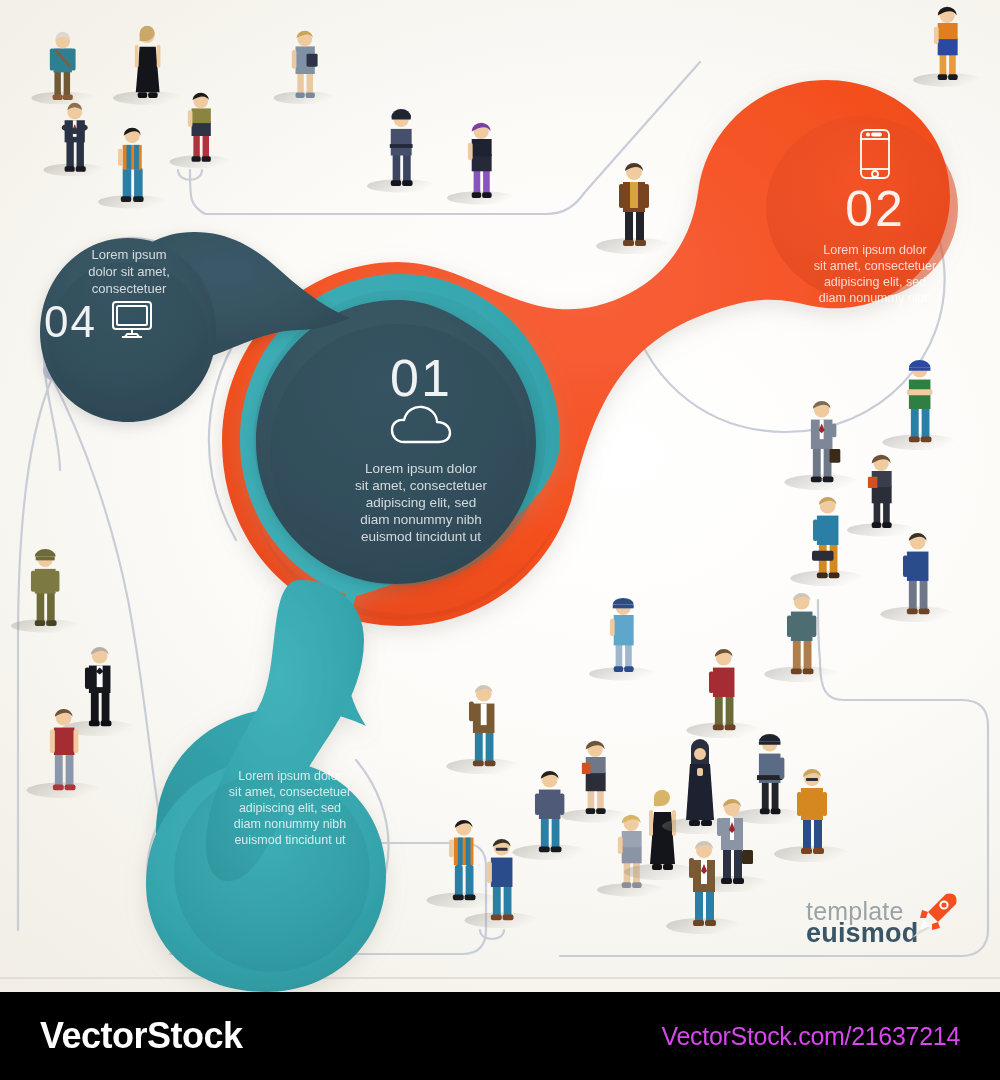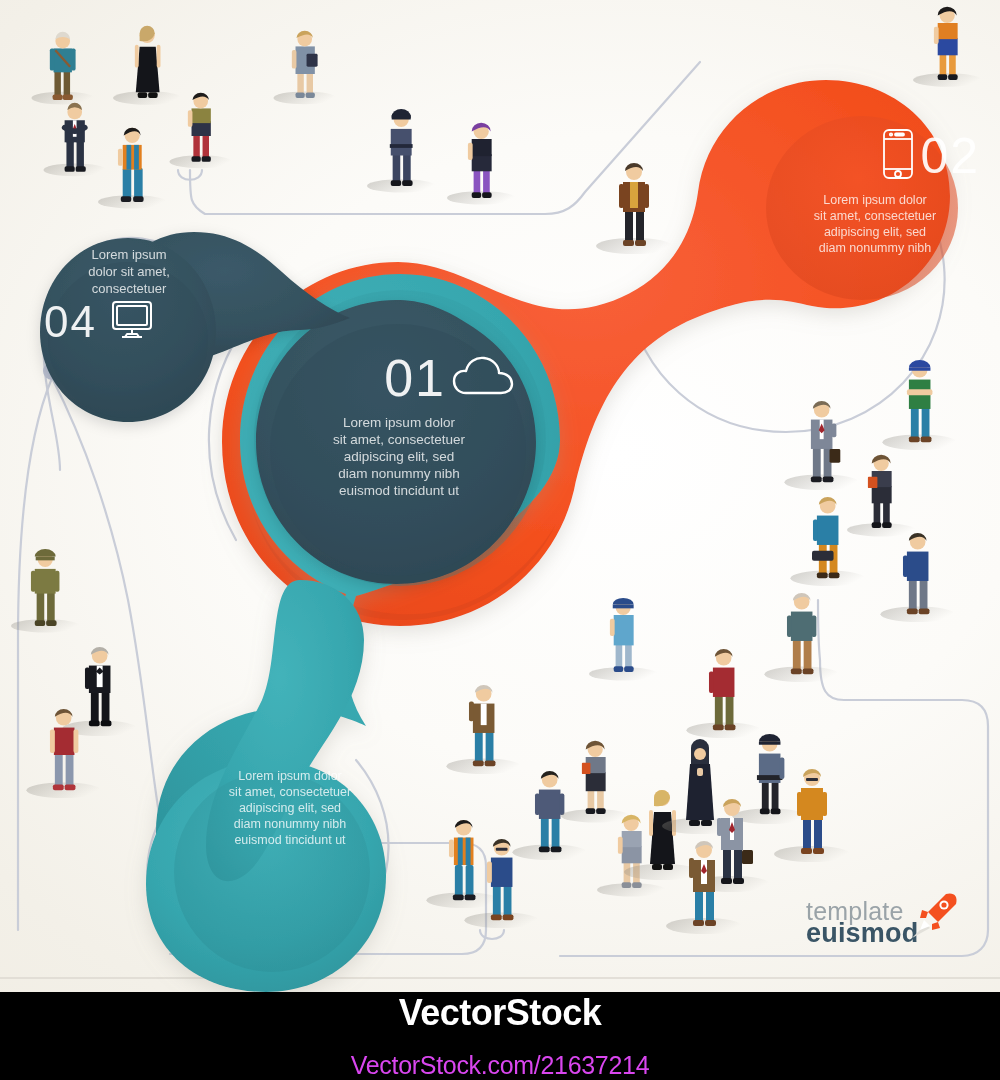--- a/index.html
+++ b/index.html
@@ -23,50 +23,50 @@
     font-weight:300;letter-spacing:2px;line-height:1;
     color:rgba(255,255,255,.92);
   }
   .body-lines{
     font-size:13.5px;line-height:17px;color:rgba(255,255,255,.78);
     font-weight:400;
   }
   .icn{display:inline-block;}
 
   
-  #b01{left:284px;top:352px;width:230px;text-align:center;}
+  #b01{left:306px;top:352px;width:230px;text-align:center;}
   #b01 .num{font-size:52px;}
   #b01 .body-lines{margin-top:10px;}
   
   #b02{left:770px;top:128px;width:210px;text-align:center;}
   #b02 .num{font-size:50px;}
   #b02 .body-lines{margin-top:8px;font-size:12.5px;line-height:16px;}
   
   #b03{left:190px;top:762px;width:200px;text-align:center;}
   #b03 .num{font-size:46px;}
   #b03 .body-lines{margin-top:6px;font-size:12.5px;line-height:16px;}
   
   #b04{left:44px;top:246px;width:170px;text-align:center;}
   #b04 .num{font-size:44px;}
   #b04 .body-lines{font-size:13px;line-height:17px;margin-bottom:2px;}
 
-  .centerrow{display:flex;align-items:center;justify-content:flex-end;gap:6px;}
+  .centerrow{display:flex;align-items:center;justify-content:center;flex-direction:column;}
   .leftrow{display:flex;align-items:center;justify-content:flex-start;gap:12px;}
 
   
   #logo{position:absolute;left:806px;top:898px;width:150px;height:68px;}
   #logo .l1{font-size:25px;color:#9aa3a8;font-weight:400;letter-spacing:.2px;line-height:26px;}
   #logo .l2{font-size:27px;color:#3a5566;font-weight:700;letter-spacing:.2px;line-height:27px;margin-top:-4px;}
   #logo .rocket{position:absolute;right:-6px;top:-10px;width:52px;height:52px;}
 
   
   #watermark{
     position:absolute;left:0;top:992px;width:1000px;height:88px;background:#000000;
     display:flex;align-items:center;justify-content:space-between;
-    padding:0 40px;box-sizing:border-box;flex-direction:column;
+    padding:0 40px;box-sizing:border-box;
   }
   #watermark .wm-brand{color:#fff;font-size:36px;font-weight:700;letter-spacing:-.5px;
     font-family:"Liberation Sans",sans-serif;}
   #watermark .wm-url{color:#d946ef;font-size:25px;font-weight:400;letter-spacing:-.3px;text-align:right;}
 </style>
 </head>
 <body>
 
 <div id="stage">
 

